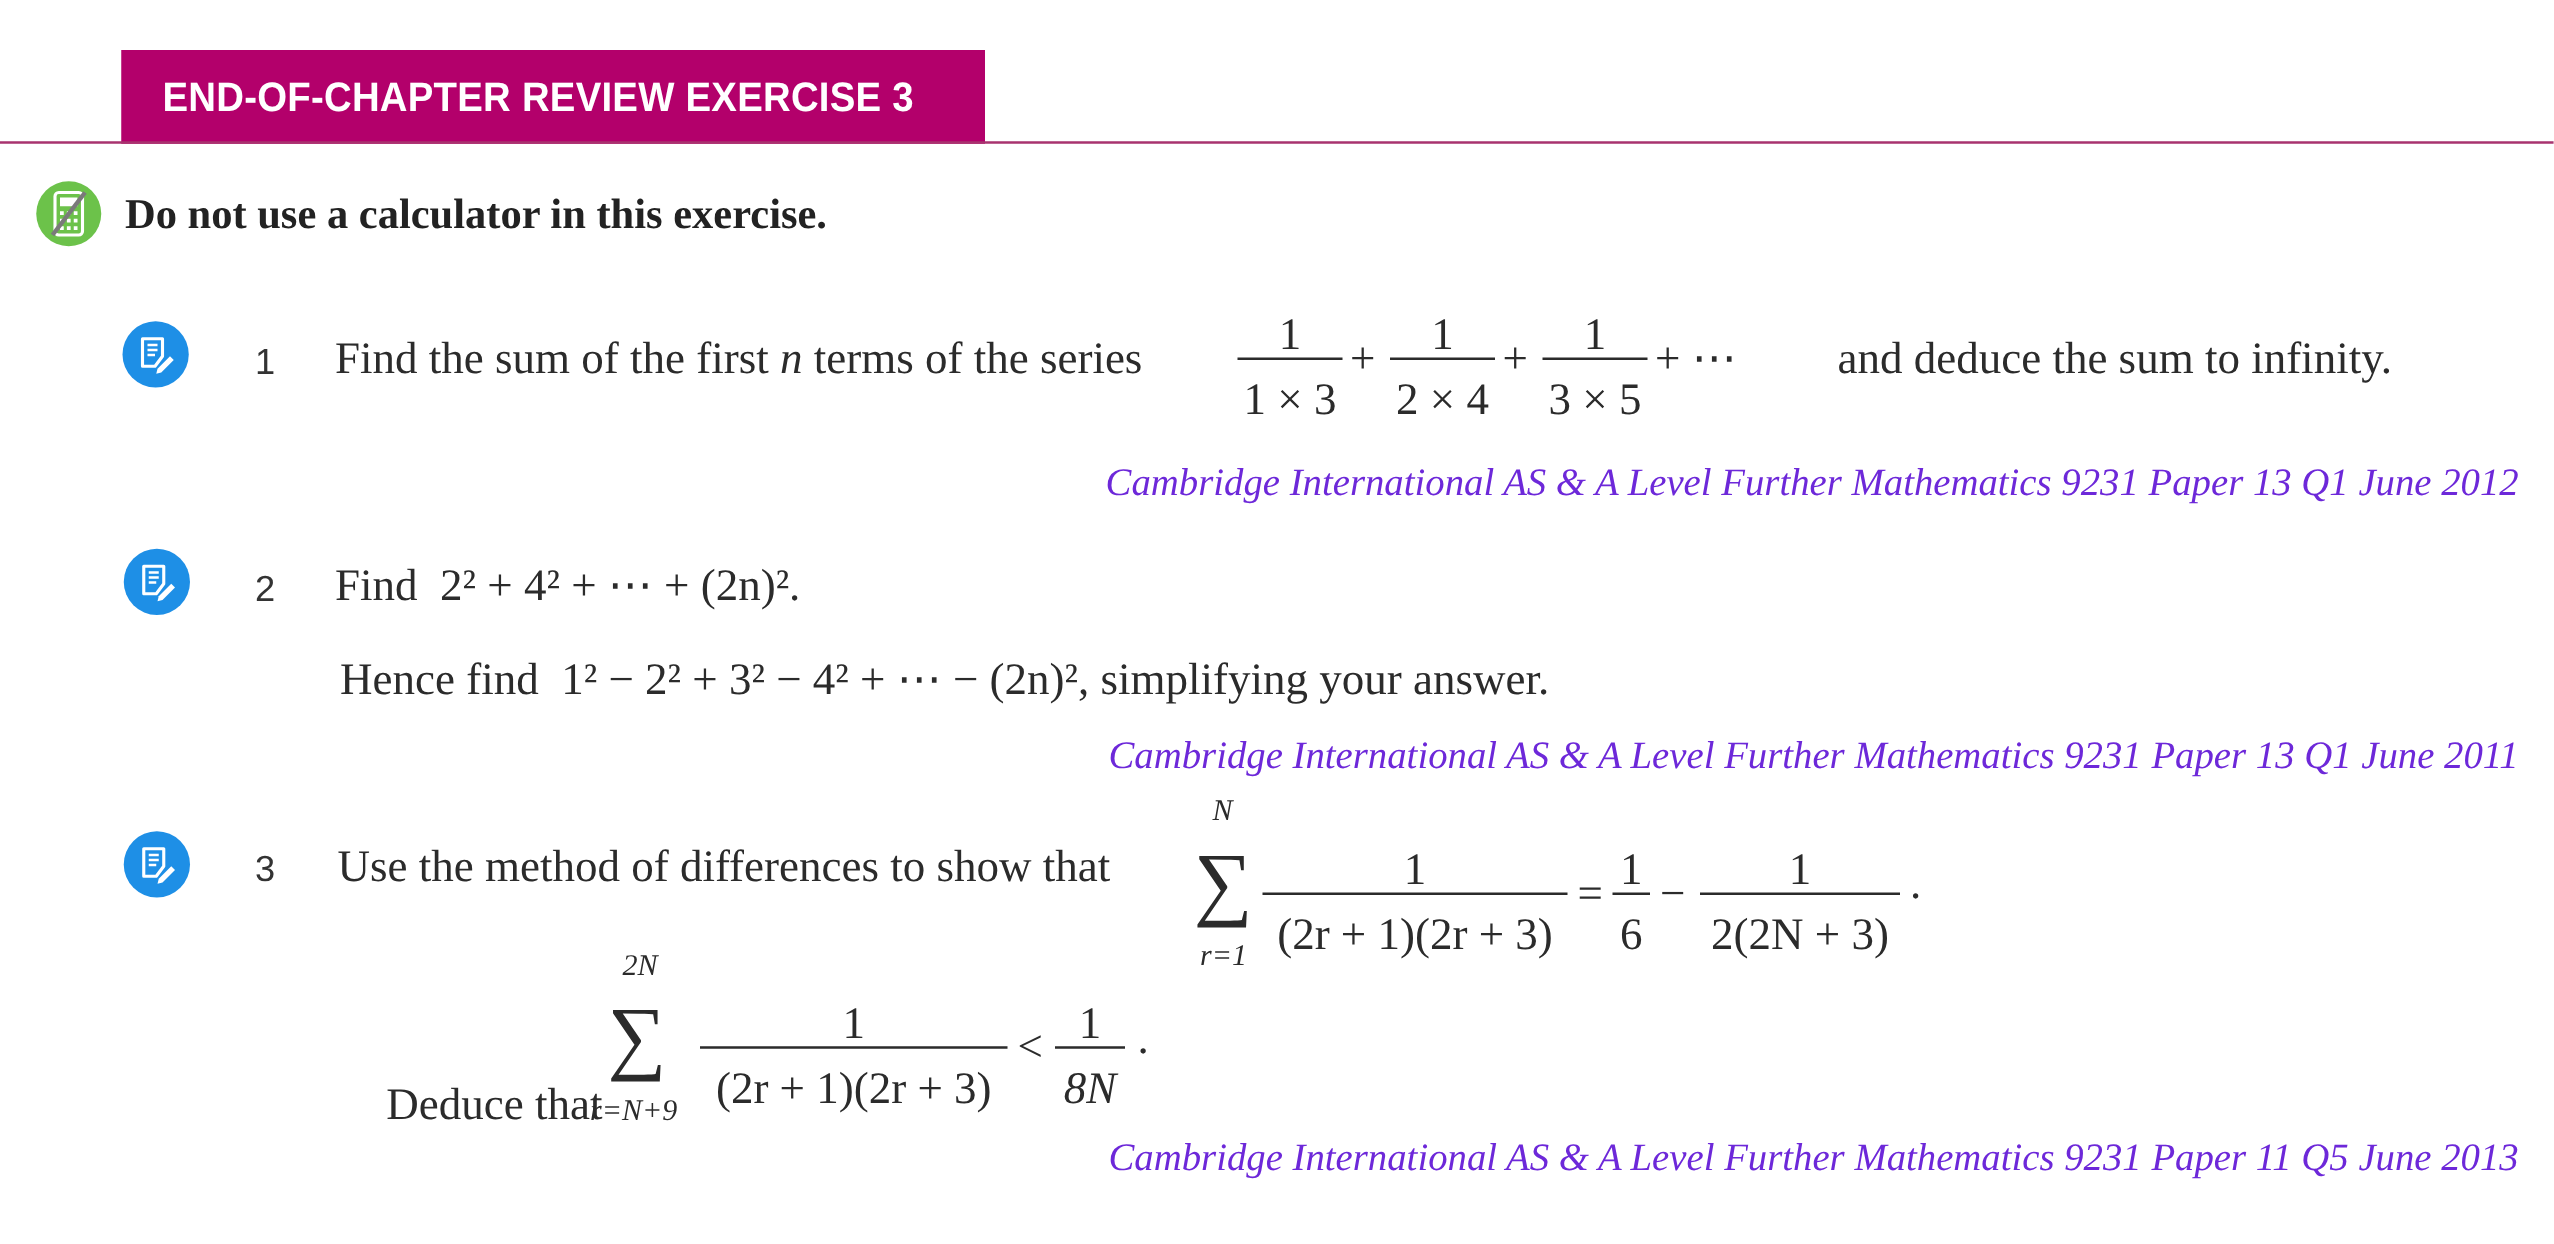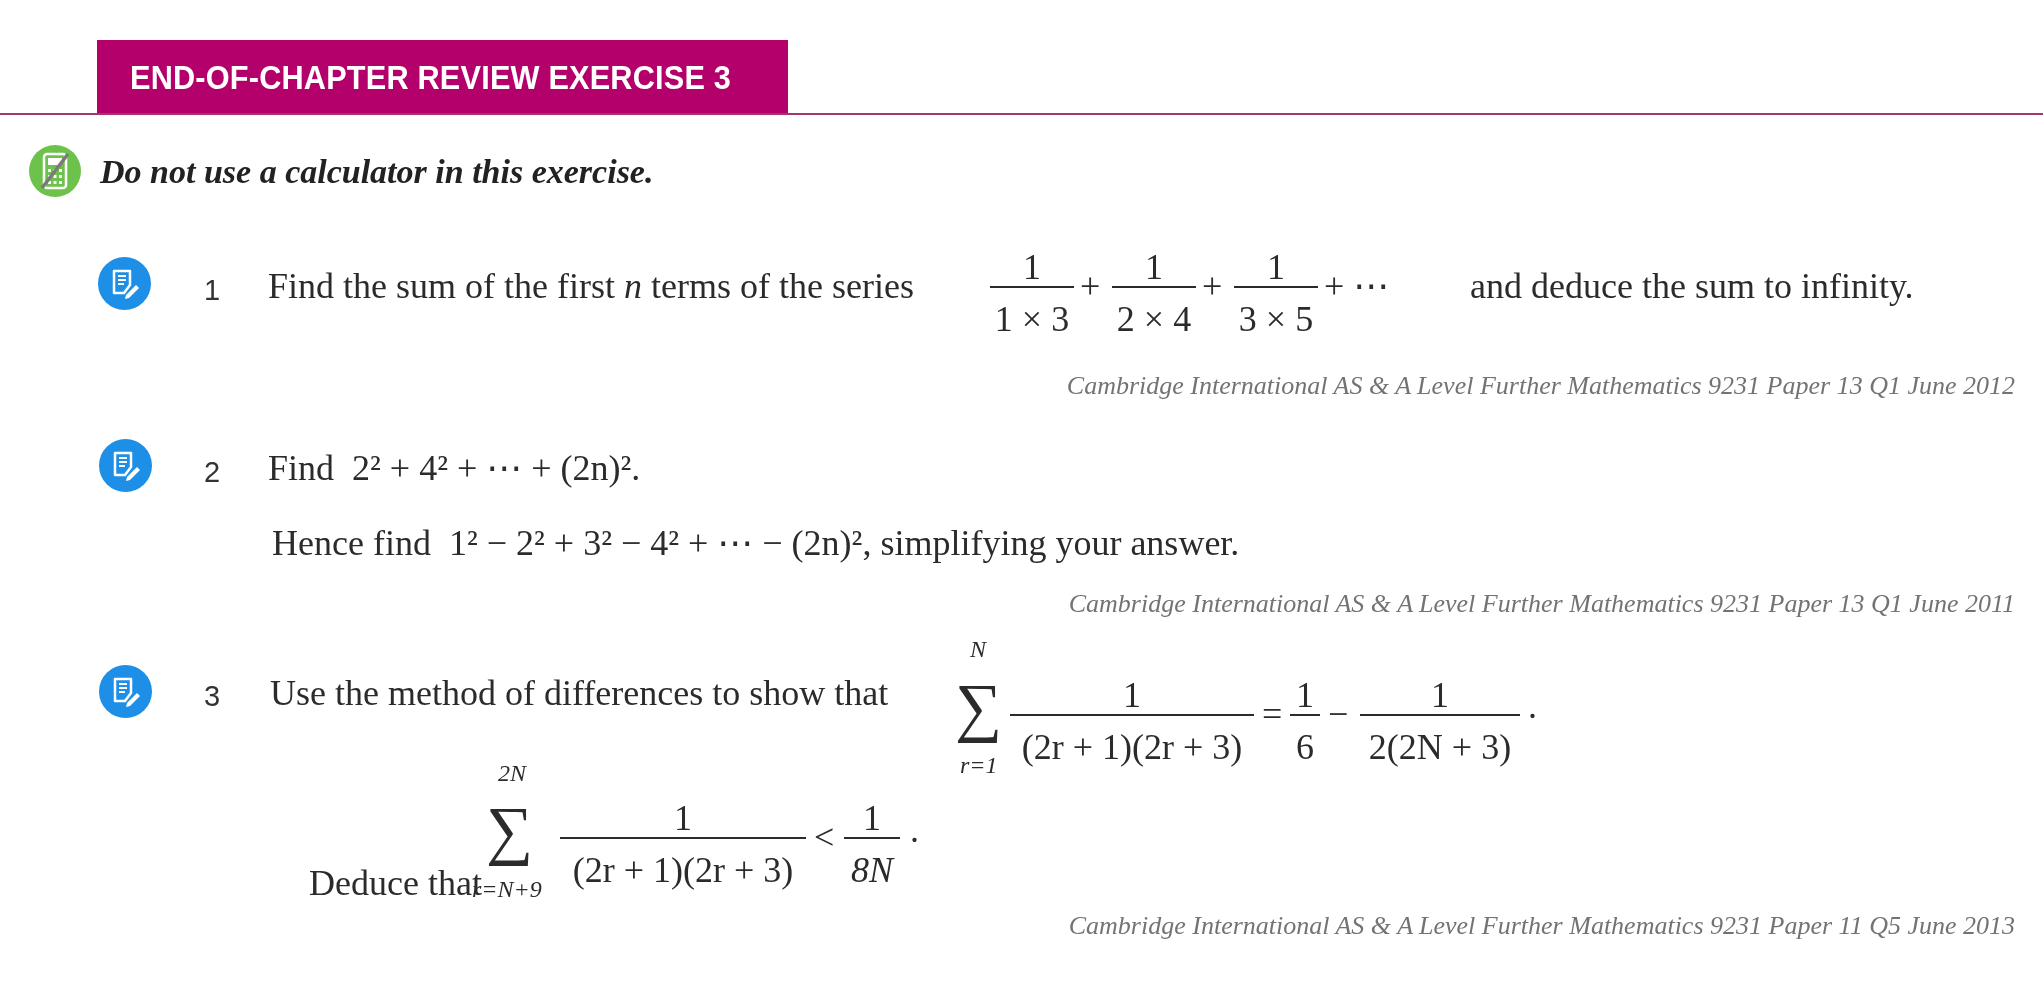--- a/index.html
+++ b/index.html
@@ -7,24 +7,24 @@
          font-family:"Liberation Serif", serif; color:#2b2b2b; }
   .abs { position:absolute; }
   .header-bar { left:97px; top:40px; width:691px; height:75px; background:#b3006b; }
   .header-text { left:130px; top:55px; font-family:"Liberation Sans", sans-serif; font-weight:bold;
                  font-size:33px; color:#ffffff; letter-spacing:0.2px; white-space:nowrap;
                  line-height:46px; transform:scaleX(0.93); transform-origin:left center; }
   .rule { left:0; top:113px; width:2043px; height:2px; background:#a8336f; }
   .icon-circle { border-radius:50%; display:flex; align-items:center; justify-content:center; }
   .calc-icon { left:29px; top:145px; width:52px; height:52px; background:#6cc24a; }
   .q-icon { width:53px; height:53px; background:#1e8fe6; }
-  .warn-text { left:100px; top:152px; font-weight:bold; font-size:34px; white-space:nowrap; line-height:40px; color:#222;font-style:italic; }
+  .warn-text { left:100px; top:152px; font-weight:bold; font-size:34px; white-space:nowrap; line-height:40px; color:#222; }
   .qnum { font-family:"Liberation Sans", sans-serif; font-size:29px; color:#333; line-height:36px; }
   .txt { font-size:36px; white-space:nowrap; line-height:40px; color:#2b2b2b; }
-  .cite { font-style:italic; font-size:26px; white-space:nowrap; line-height:40px; color:#737373;
+  .cite { font-style:italic; font-size:31px; white-space:nowrap; line-height:40px; color:#6d28d9;
           transform-origin:right center; }
   .frac { position:absolute; display:flex; flex-direction:column; align-items:center; font-size:36px; line-height:38px; }
   .frac .num { padding:0 4px; }
   .frac .bar { height:2px; background:#2b2b2b; width:100%; }
   .frac .den { padding:12px 4px; }
   .op { position:absolute; font-size:36px; line-height:40px; }
   .sigma { position:absolute; font-size:66px; line-height:70px; }
   .lim { position:absolute; font-style:italic; font-size:24px; line-height:26px; }
   i { font-style:italic; }
 </style>

